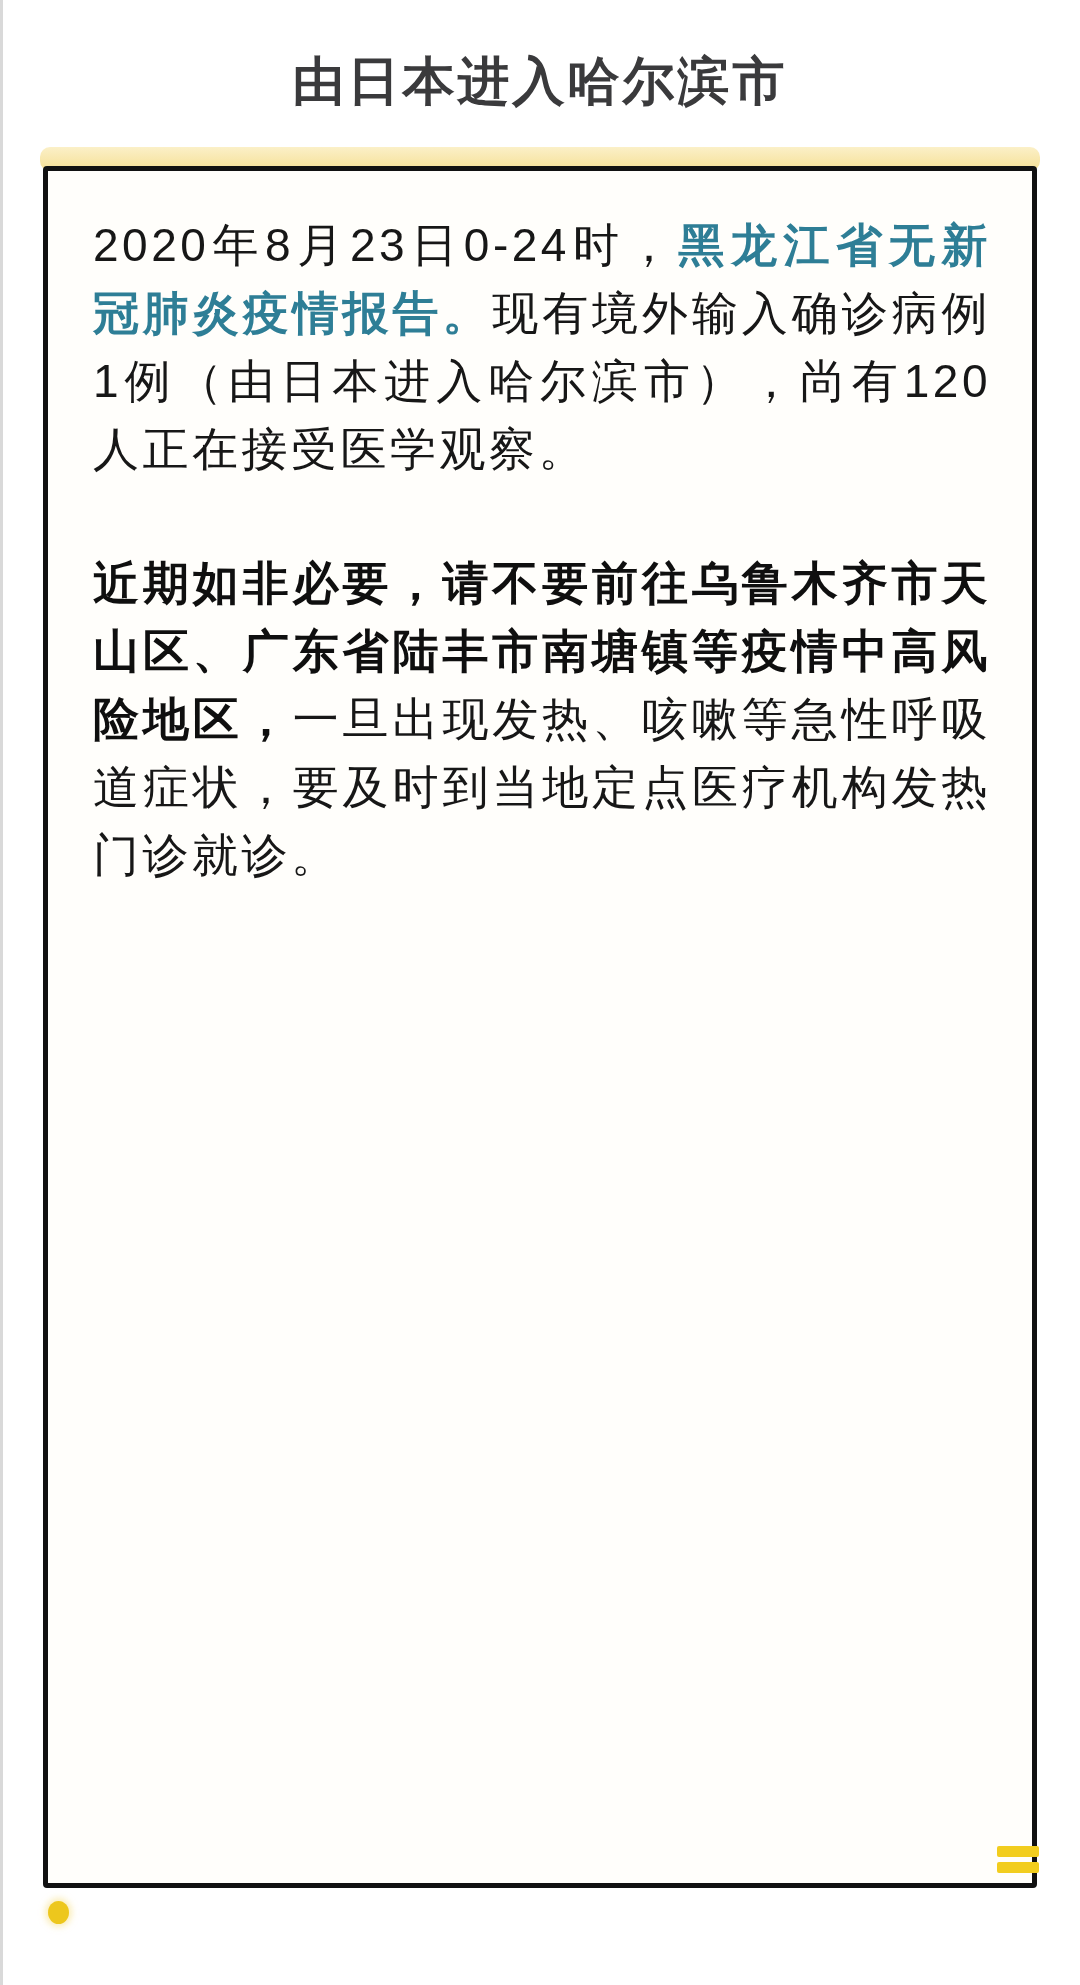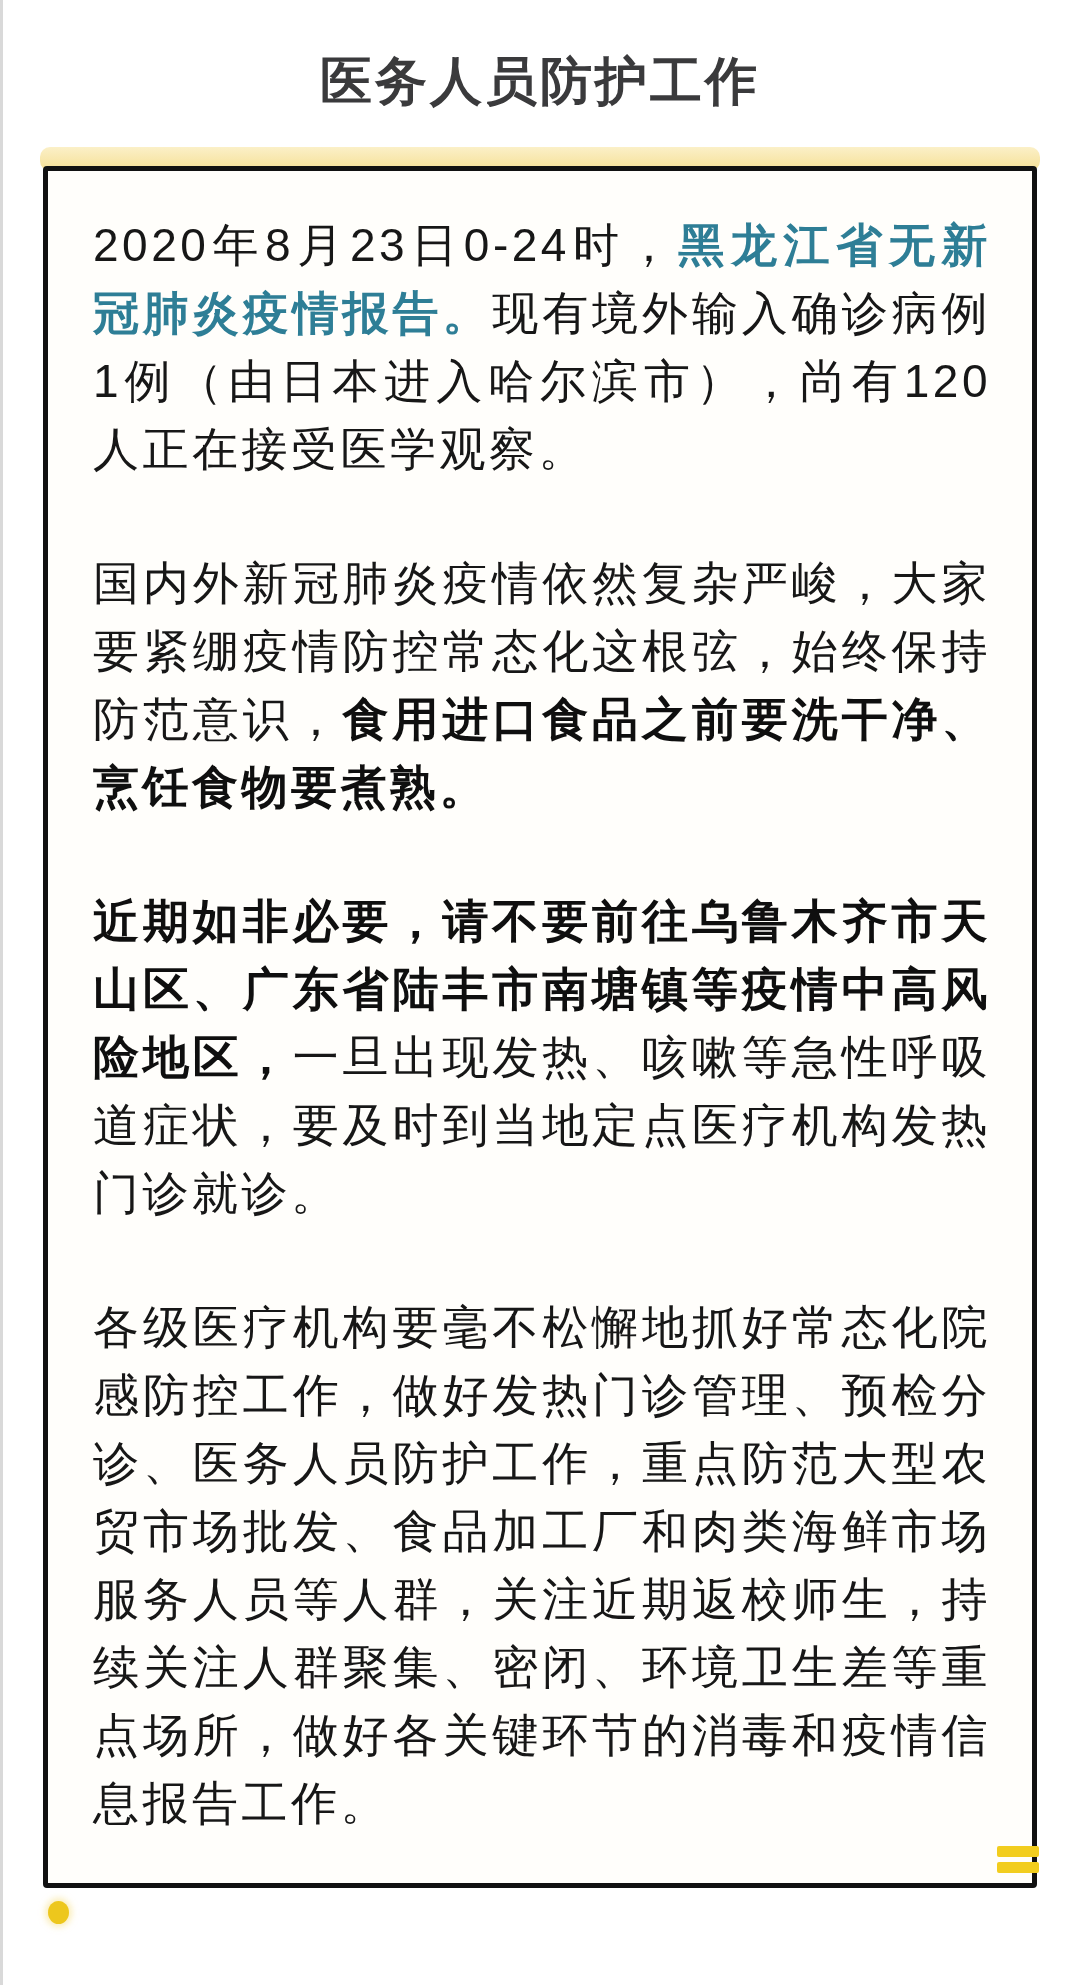--- a/index.html
+++ b/index.html
@@ -98,30 +98,28 @@
     background: var(--yellow-dot);
     box-shadow: 0 0 6px 3px rgba(245, 223, 130, 0.55);
     z-index: 3;
   }
 </style>
 </head>
 <body>
 
 <div class="screen-edge"></div>
 
-<h1 class="page-title">医务人员防护工作</h1>
+<h1 class="page-title">由日本进入哈尔滨市</h1>
 
 <div class="accent-band"></div>
 
 <div class="card">
   <div class="card-content">
       <p class="para"><span class="run normal">2020年8月23日0-24时，</span><span class="run teal-bold">黑龙江省无新冠肺炎疫情报告。</span><span class="run normal">现有境外输入确诊病例1例（由日本进入哈尔滨市），尚有120人正在接受医学观察。</span></p>
-      <p class="para"><span class="run normal">国内外新冠肺炎疫情依然复杂严峻，大家要紧绷疫情防控常态化这根弦，始终保持防范意识，</span><span class="run bold">食用进口食品之前要洗干净、烹饪食物要煮熟。</span></p>
       <p class="para"><span class="run bold">近期如非必要，请不要前往乌鲁木齐市天山区、广东省陆丰市南塘镇等疫情中高风险地区，</span><span class="run normal">一旦出现发热、咳嗽等急性呼吸道症状，要及时到当地定点医疗机构发热门诊就诊。</span></p>
-      <p class="para"><span class="run normal">各级医疗机构要毫不松懈地抓好常态化院感防控工作，做好发热门诊管理、预检分诊、医务人员防护工作，重点防范大型农贸市场批发、食品加工厂和肉类海鲜市场服务人员等人群，关注近期返校师生，持续关注人群聚集、密闭、环境卫生差等重点场所，做好各关键环节的消毒和疫情信息报告工作。</span></p>
     </div>
 </div>
 
 <div class="accent-equals">
   <div class="bar"></div>
   <div class="bar"></div>
 </div>
 
 <div class="accent-dot"></div>
 

